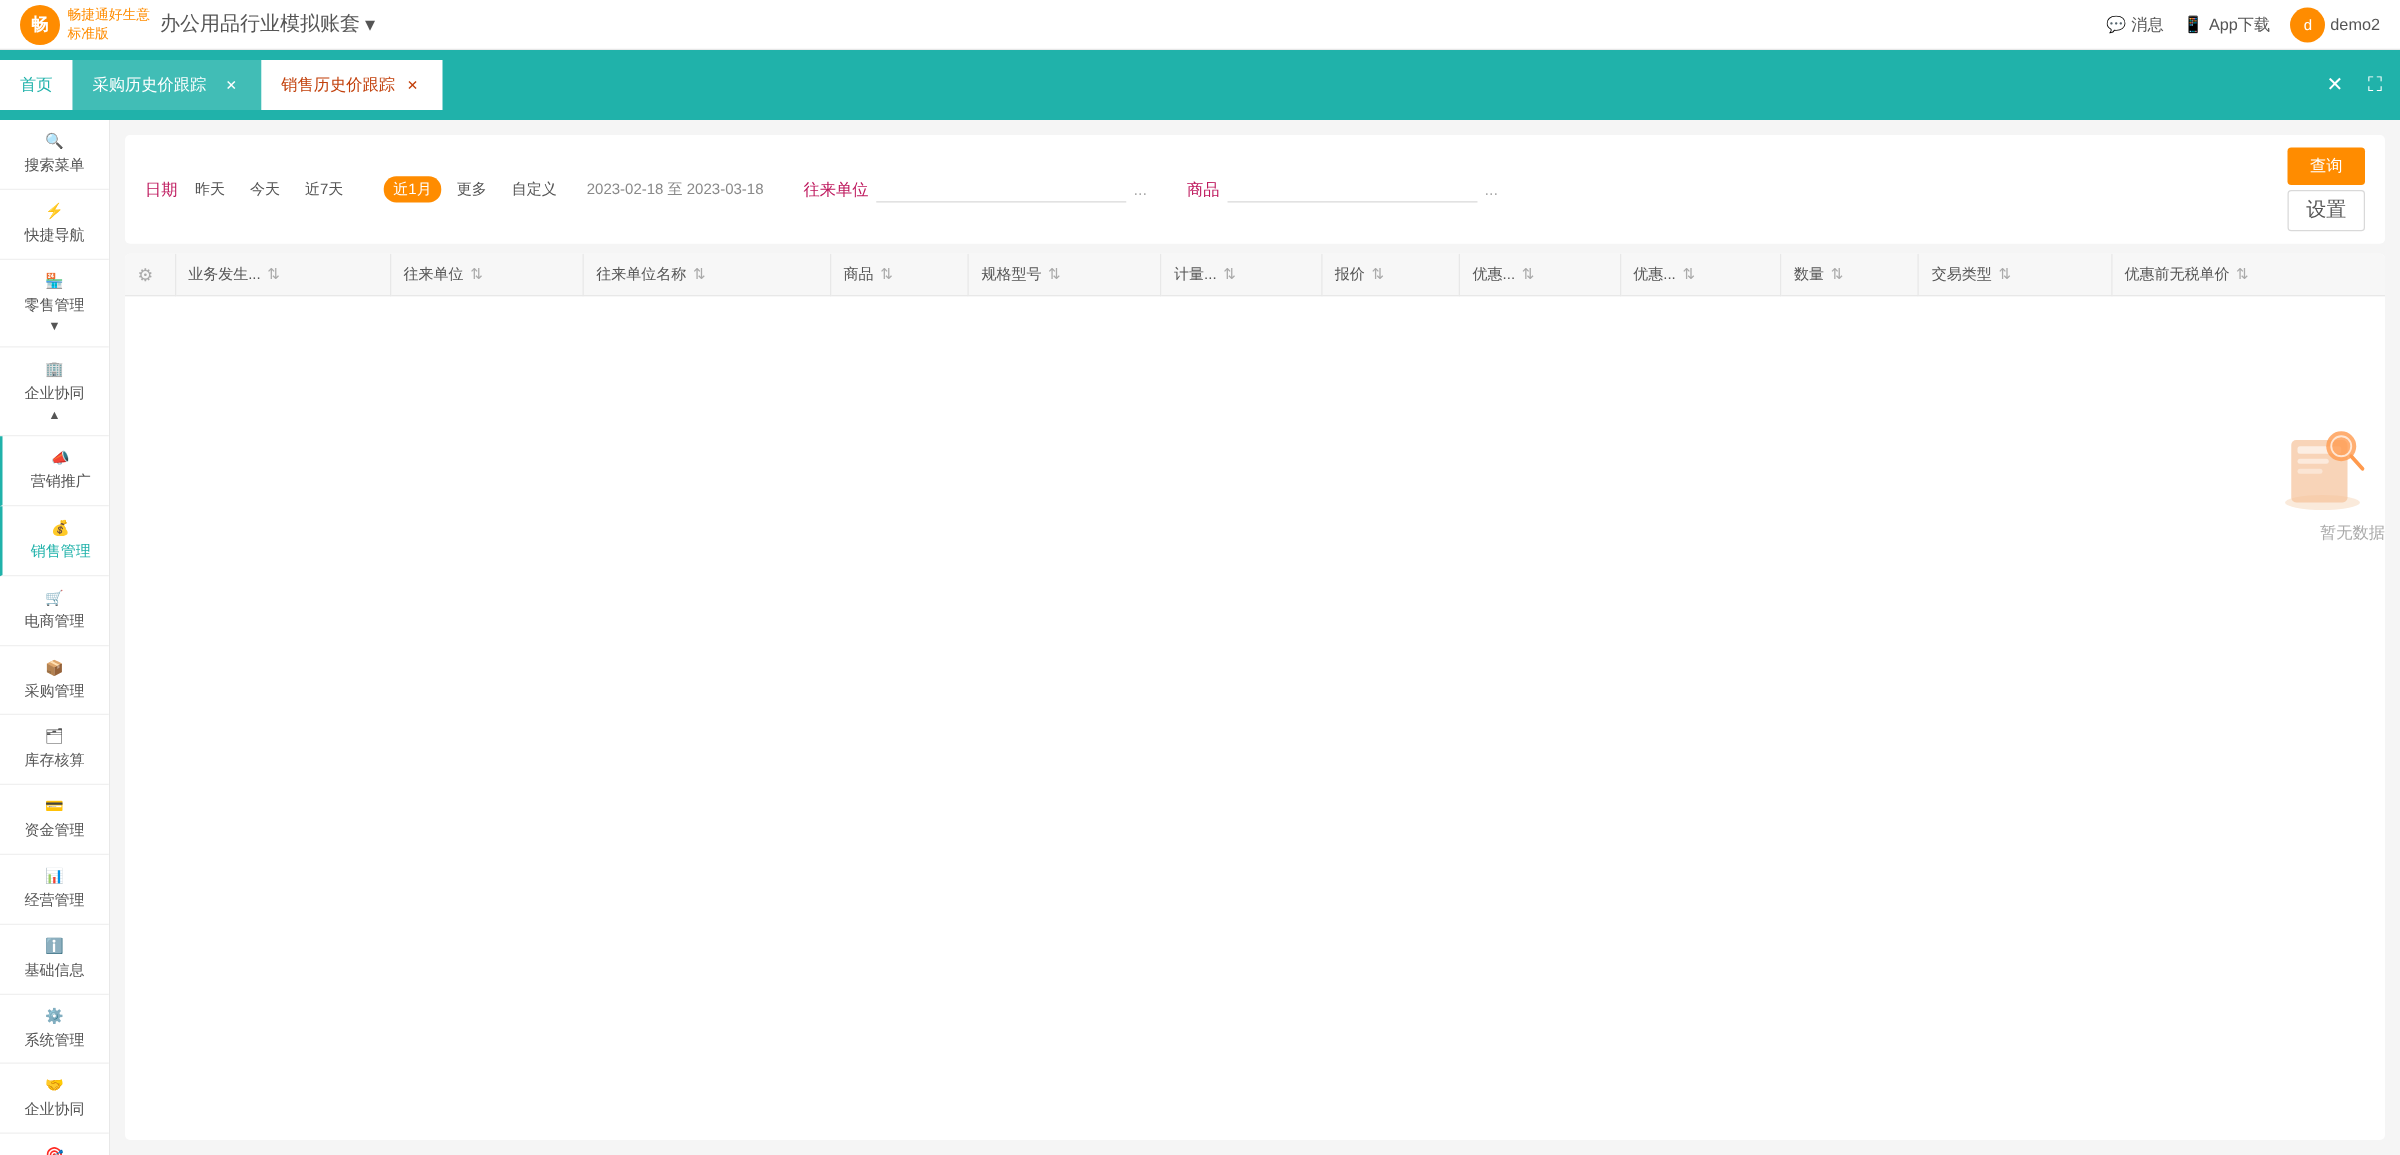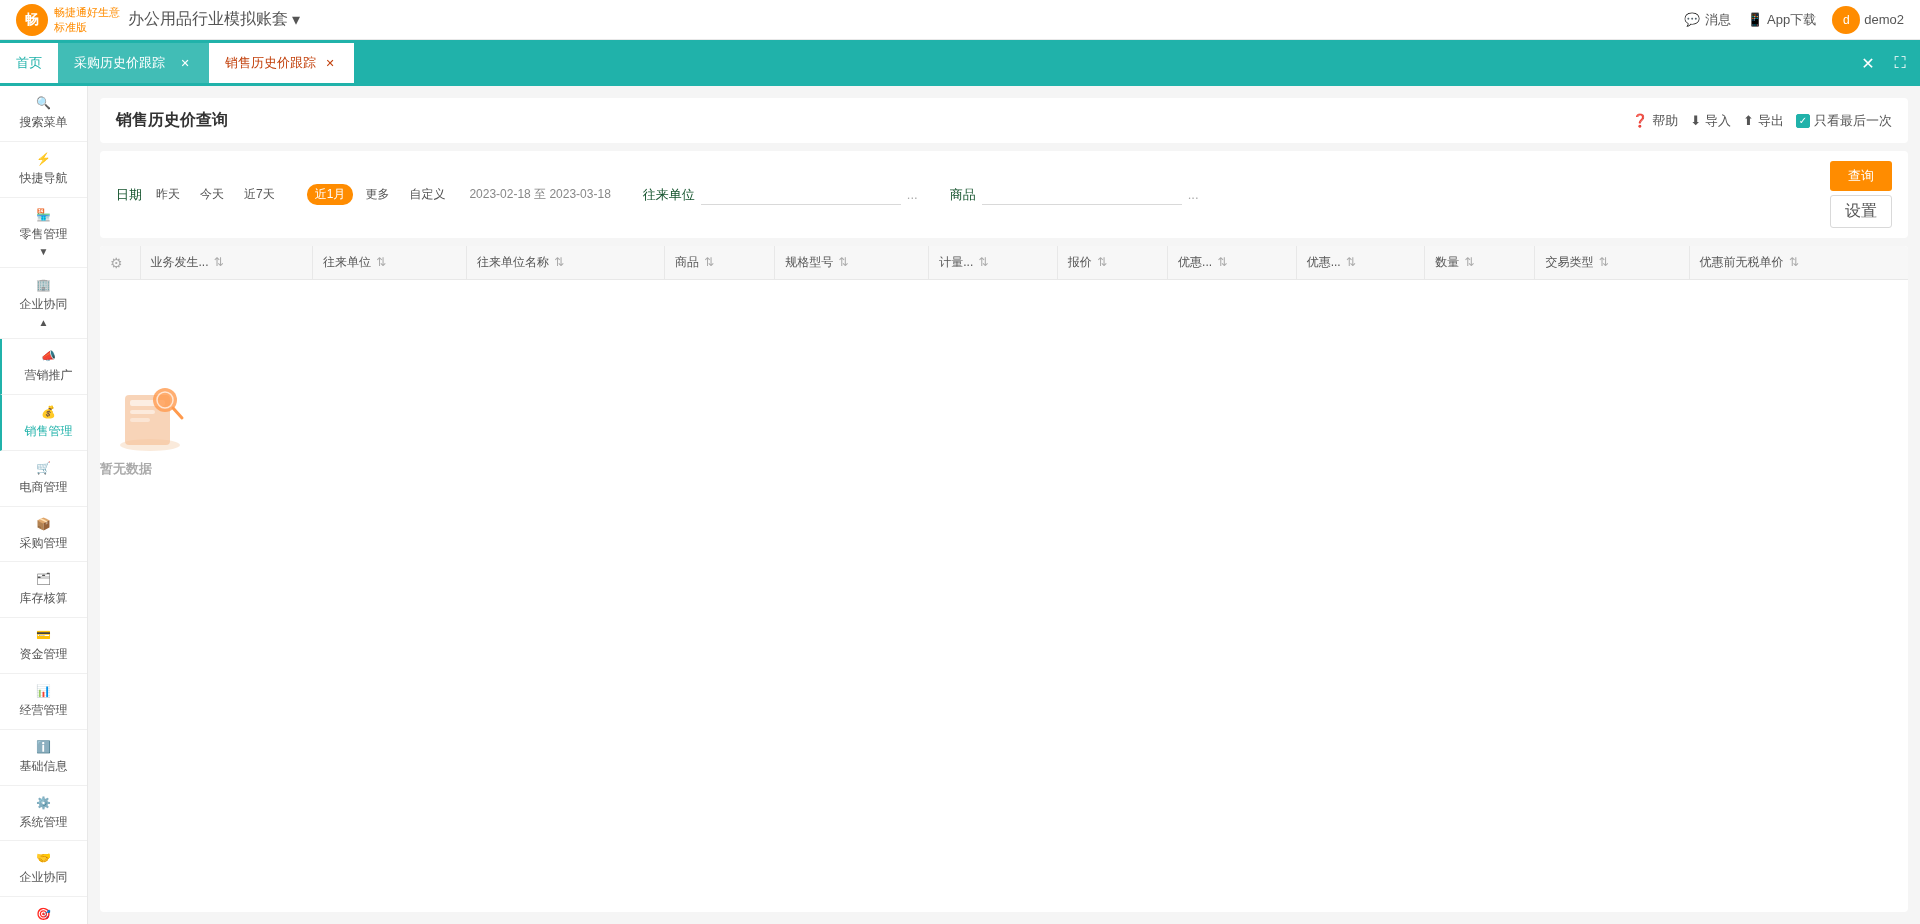--- a/index.html
+++ b/index.html
@@ -10,21 +10,21 @@
     .top-bar-left { display: flex; align-items: center; gap: 8px; }
     .logo-area { display: flex; align-items: center; gap: 6px; }
     .logo-icon { width: 32px; height: 32px; background: #ff8c00; border-radius: 50%; display: flex; align-items: center; justify-content: center; color: white; font-size: 14px; font-weight: bold; }
     .logo-text { font-size: 11px; color: #ff8c00; line-height: 1.3; }
     .workspace-selector { display: flex; align-items: center; gap: 4px; color: #555; font-size: 16px; border: none; background: none; cursor: pointer; }
     .top-bar-right { display: flex; align-items: center; gap: 16px; color: #555; font-size: 13px; }
     .top-bar-right-item { display: flex; align-items: center; gap: 4px; cursor: pointer; }
     .avatar { width: 28px; height: 28px; border-radius: 50%; background: #ff8c00; color: white; display: flex; align-items: center; justify-content: center; font-size: 12px; }
 
     
-    .tab-bar { height: 46px; background: #20b2aa; display: flex; align-items: center; padding: 0 0; gap: 0; }
+    .tab-bar { height: 56px; background: #20b2aa; display: flex; align-items: center; padding: 0 0; gap: 0; }
     .tab-item { height: 40px; padding: 0 16px; display: flex; align-items: center; gap: 6px; color: white; font-size: 13px; cursor: pointer; position: relative; }
     .tab-item.home { background: #fff; color: #20b2aa; font-weight: 500; }
     .tab-item.active { background: #fff; color: #c2410c; }
     .tab-item.inactive { background: rgba(255,255,255,0.15); color: white; gap: 12px; }
     .tab-close { width: 16px; height: 16px; display: flex; align-items: center; justify-content: center; border-radius: 50%; font-size: 11px; cursor: pointer; }
     .tab-bar-actions { margin-left: auto; display: flex; align-items: center; gap: 8px; padding-right: 8px; }
     .tab-bar-btn { color: white; font-size: 16px; cursor: pointer; width: 24px; height: 24px; display: flex; align-items: center; justify-content: center; }
 
     
     .main-layout { display: flex; flex: 1; overflow: hidden; }
@@ -43,42 +43,42 @@
     .page-title { font-size: 16px; font-weight: 600; color: #333; }
     .page-actions { display: flex; align-items: center; gap: 12px; color: #555; font-size: 13px; }
     .page-action-item { display: flex; align-items: center; gap: 4px; cursor: pointer; }
     .checkbox-label { display: flex; align-items: center; gap: 4px; cursor: pointer; }
     .checkbox { width: 14px; height: 14px; border: 1px solid #20b2aa; border-radius: 2px; background: #20b2aa; display: flex; align-items: center; justify-content: center; color: white; font-size: 10px; }
 
     
     .filter-bar { background: #fff; padding: 10px 16px; margin-bottom: 8px; border-radius: 4px; }
     .filter-row { display: flex; align-items: center; gap: 16px; flex-wrap: wrap; }
     .filter-item { display: flex; align-items: center; gap: 6px; font-size: 13px; color: #555; }
-    .filter-label { color: #14532d; white-space: nowrap; }
+    .filter-label { color: #be185d; white-space: nowrap; }
     .date-pills { display: flex; gap: 4px; align-items: center; }
     .date-pill { padding: 2px 8px; border-radius: 3px; cursor: pointer; color: #555; font-size: 12px; }
     .date-pill.active { background: #ff8c00; color: white; border-radius: 10px; margin-left: 20px; }
     .date-range-text { font-size: 12px; color: #888; }
     .filter-input { border: none; border-bottom: 1px solid #d9d9d9; padding: 2px 8px; min-width: 200px; color: #333; font-size: 13px; outline: none; }
     .filter-dots { color: #aaa; cursor: pointer; }
     .query-btn { background: #ff8c00; color: white; border: none; padding: 6px 8px; border-radius: 3px; cursor: pointer; font-size: 13px; }
     .settings-btn { border: 1px solid #d9d9d9; background: #fff; color: #555; padding: 5px 14px; border-radius: 3px; cursor: pointer; font-size: 16px; }
     .filter-actions { display: flex; flex-direction: column; gap: 4px; margin-left: auto; }
 
     
     .table-container { background: #fff; border-radius: 4px; flex: 1; overflow: auto; }
     .table { width: 100%; border-collapse: collapse; }
     .table th { background: #f7f7f7; border-bottom: 1px solid #e8e8e8; border-right: 1px solid #e8e8e8; padding: 8px 10px; font-size: 12px; color: #555; font-weight: 500; white-space: nowrap; text-align: left; cursor: pointer; }
     .table th:last-child { border-right: none; margin-left: 43px; }
     .table th .sort-icon { color: #aaa; margin-left: 2px; }
     .th-settings { width: 40px; text-align: center; }
     .gear-icon { color: #aaa; font-size: 14px; }
 
     
-    .empty-state { display: flex; flex-direction: column; align-items: flex-start; justify-content: center; padding: 80px 0; font-weight: bold; }
+    .empty-state { display: flex; flex-direction: column; align-items: flex-end; justify-content: center; padding: 80px 0; }
     .empty-text { color: #aaa; font-size: 13px; }
 
     
     .empty-illustration { width: 100px; height: 100px; }
   </style>
 </head>
 <body>
 
 <div class="top-bar">
   <div class="top-bar-left">
@@ -191,41 +191,20 @@
     </div>
     <div class="sidebar-item">
       <span>🎯</span>
       <span class="sidebar-item-label">新手引导</span>
     </div>
 
   </div>
 
   <div class="content-area">
 
-    <div class="page-header">
-      <div class="page-title">销售历史价查询</div>
-      <div class="page-actions">
-        <div class="page-action-item">
-          <span>❓</span>
-          <span>帮助</span>
-        </div>
-        <div class="page-action-item">
-          <span>⬇</span>
-          <span>导入</span>
-        </div>
-        <div class="page-action-item">
-          <span>⬆</span>
-          <span>导出</span>
-        </div>
-        <label class="checkbox-label">
-          <div class="checkbox">✓</div>
-          <span>只看最后一次</span>
-        </label>
-      </div>
-    </div>
 
     <div class="filter-bar">
       <div class="filter-row">
         <div class="filter-item">
           <span class="filter-label">日期</span>
           <div class="date-pills">
             <span class="date-pill">昨天</span>
             <span class="date-pill">今天</span>
             <span class="date-pill">近7天</span>
             <span class="date-pill active">近1月</span>

